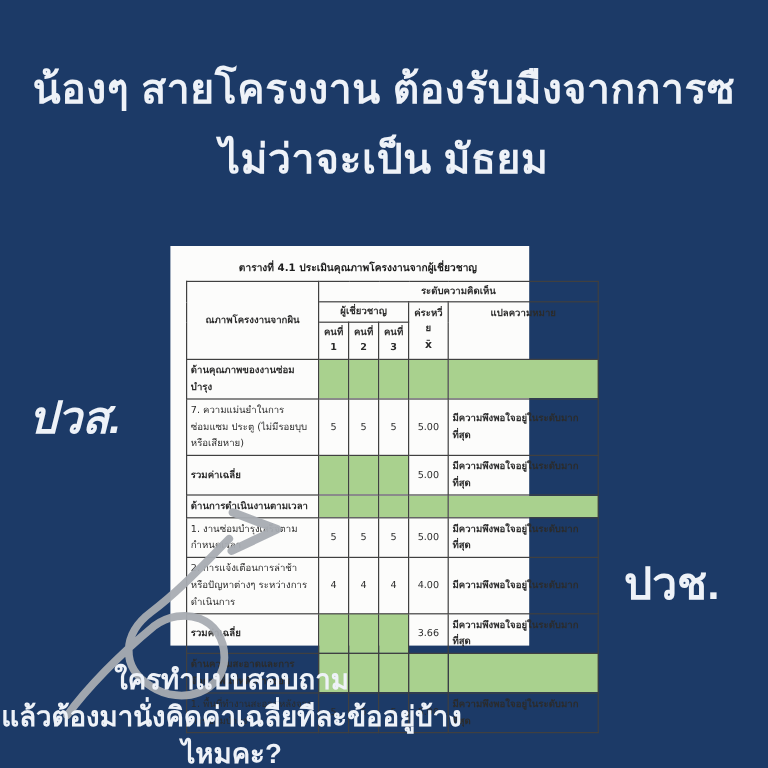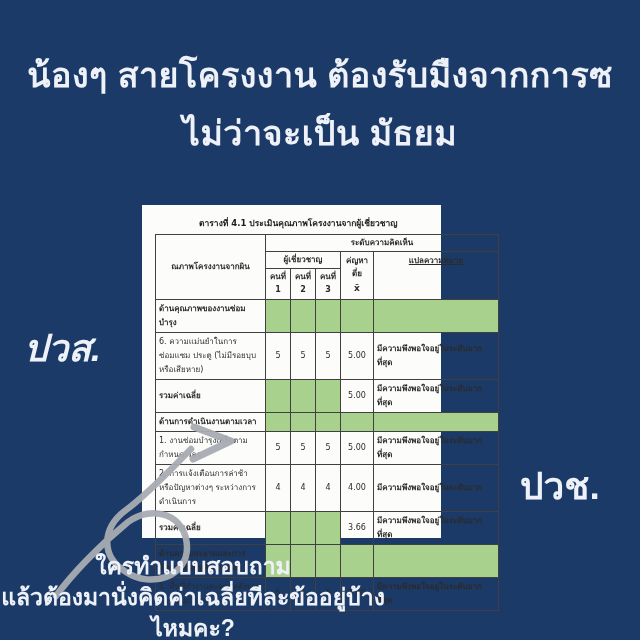--- a/index.html
+++ b/index.html
@@ -51,21 +51,21 @@
     width: 343px;
     font-size: 8px; color: var(--ink, #2b2b2b);
   }
   .doc-table th, .doc-table td {
     border: 1px solid var(--line, #404040);
     padding: 2px 3px;
     vertical-align: middle;
     overflow: hidden;
   }
   .doc-table thead th { font-weight: bold; text-align: center; line-height: 1.5; }
-  .doc-table th.meaning-h { vertical-align: top; padding-top: 3px; text-decoration: underline; }
+  .doc-table th.meaning-h { vertical-align: top; padding-top: 3px; }
   .doc-table th .lbl, .doc-table th .num { display: block; line-height: 1.6; }
   .doc-table th .xbar { display: block; font-size: 9px; font-weight: bold; margin-top: 1px; }
   .doc-table td.item-cell { text-align: left; line-height: 1.75; }
   .doc-table td.score, .doc-table td.mean { text-align: center; line-height: 1.75; }
   .doc-table td.meaning { text-align: left; line-height: 1.75; font-weight: bold; }
   .doc-table td.bold { font-weight: bold; }
   .doc-table td.green { background: var(--hl, #a9d18e); }
   .doc-table tr.section-row td { height: 13px; margin-top: 30px; }
   
   svg.doodle {
@@ -108,21 +108,21 @@
           <col style="width:125px">
       </colgroup>
       <thead>
         <tr>
           <th rowspan="3">ณภาพโครงงานจากผิน</th>
           <th colspan="5">ระดับความคิดเห็น</th>
         </tr>
         <tr>
           <th colspan="3">ผู้เชี่ยวชาญ</th>
           <th rowspan="2">
-            <span class="lbl">ค่ญหาตี่ย</span>
+            <span class="lbl">ค่ระหวี่ย</span>
             <span class="xbar">x̄</span>
           </th>
           <th rowspan="2" class="meaning-h">แปลความหมาย</th>
         </tr>
         <tr>
           <th>
             <span class="lbl">คนที่</span>
             <span class="num">1</span>
           </th>
           <th>
@@ -138,21 +138,21 @@
       <tbody id="table-body">
           <tr class="section-row">
             <td class="item-cell bold">ด้านคุณภาพของงานซ่อมบำรุง</td>
             <td class="score green"></td>
             <td class="score green"></td>
             <td class="score green"></td>
             <td class="mean green"></td>
             <td class="meaning green"></td>
           </tr>
           <tr class="item-row">
-            <td class="item-cell">6. ความแม่นยำในการซ่อมแซม ประตู (ไม่มีรอยบุบหรือเสียหาย)</td>
+            <td class="item-cell">7. ความแม่นยำในการซ่อมแซม ประตู (ไม่มีรอยบุบหรือเสียหาย)</td>
             <td class="score">5</td>
             <td class="score">5</td>
             <td class="score">5</td>
             <td class="mean">5.00</td>
             <td class="meaning">มีความพึงพอใจอยู่ในระดับมากที่สุด</td>
           </tr>
           <tr class="summary-row">
             <td class="item-cell bold">รวมค่าเฉลี่ย</td>
             <td class="score green"></td>
             <td class="score green"></td>

